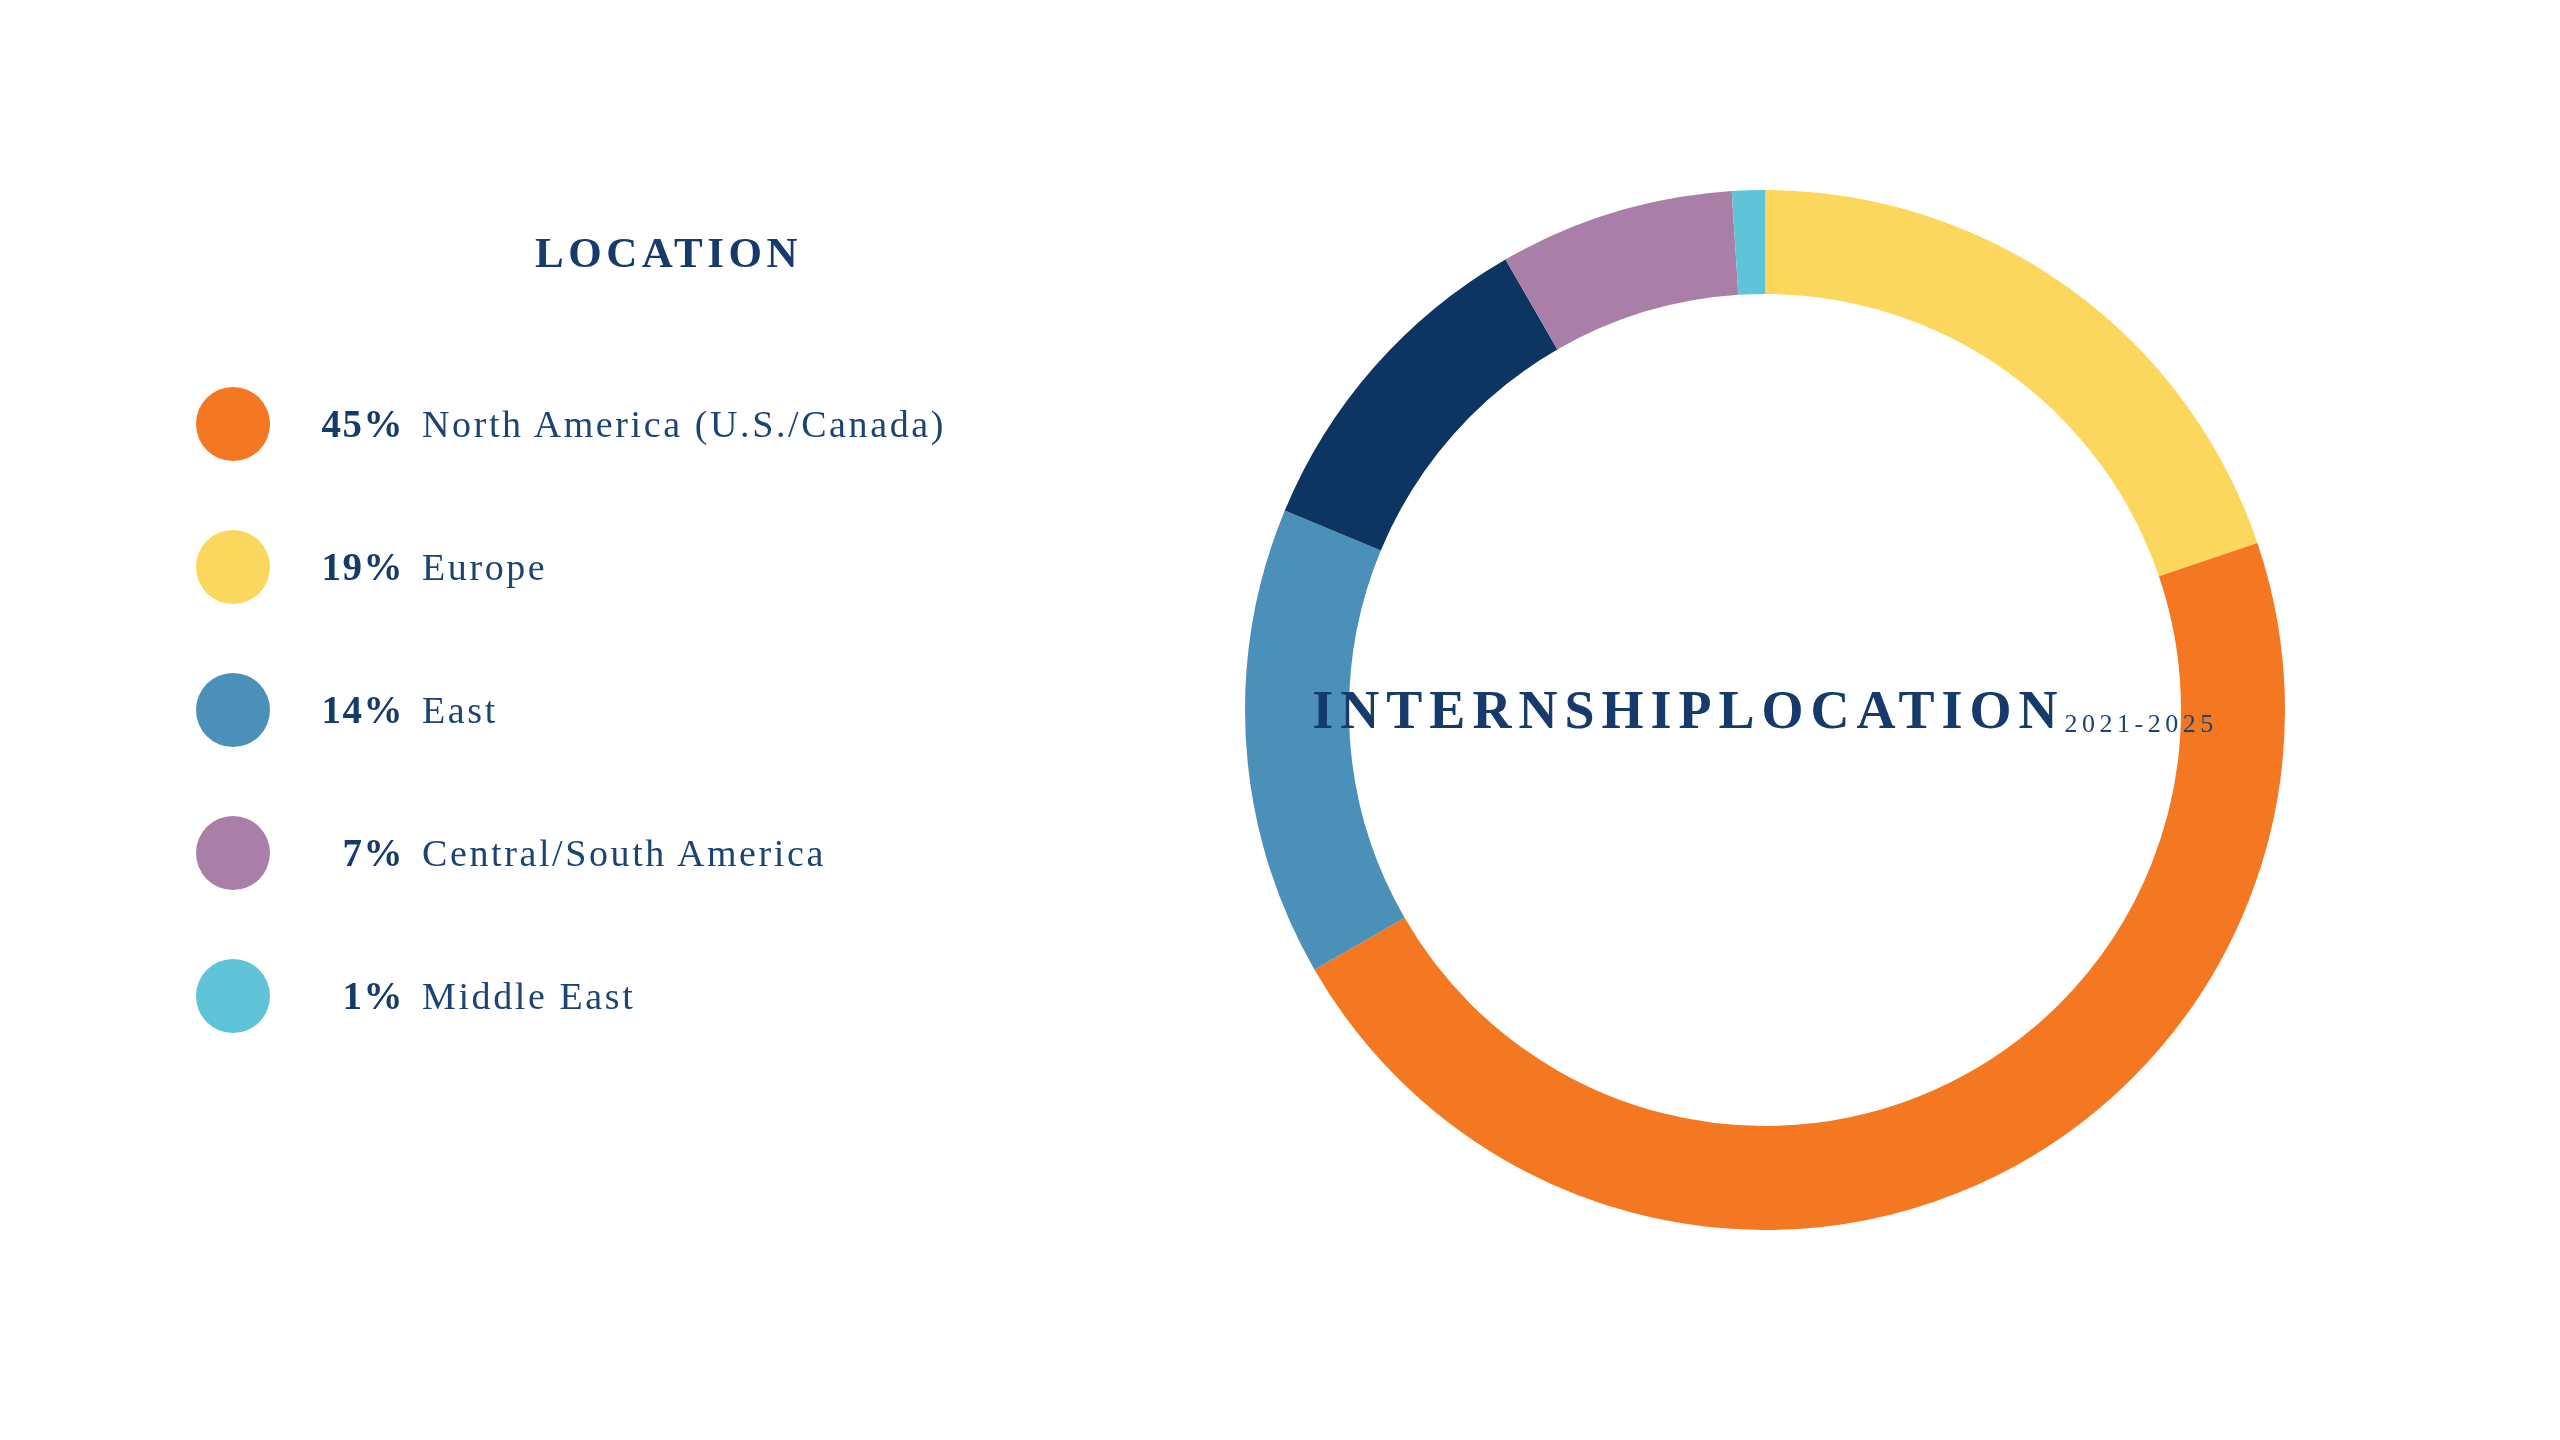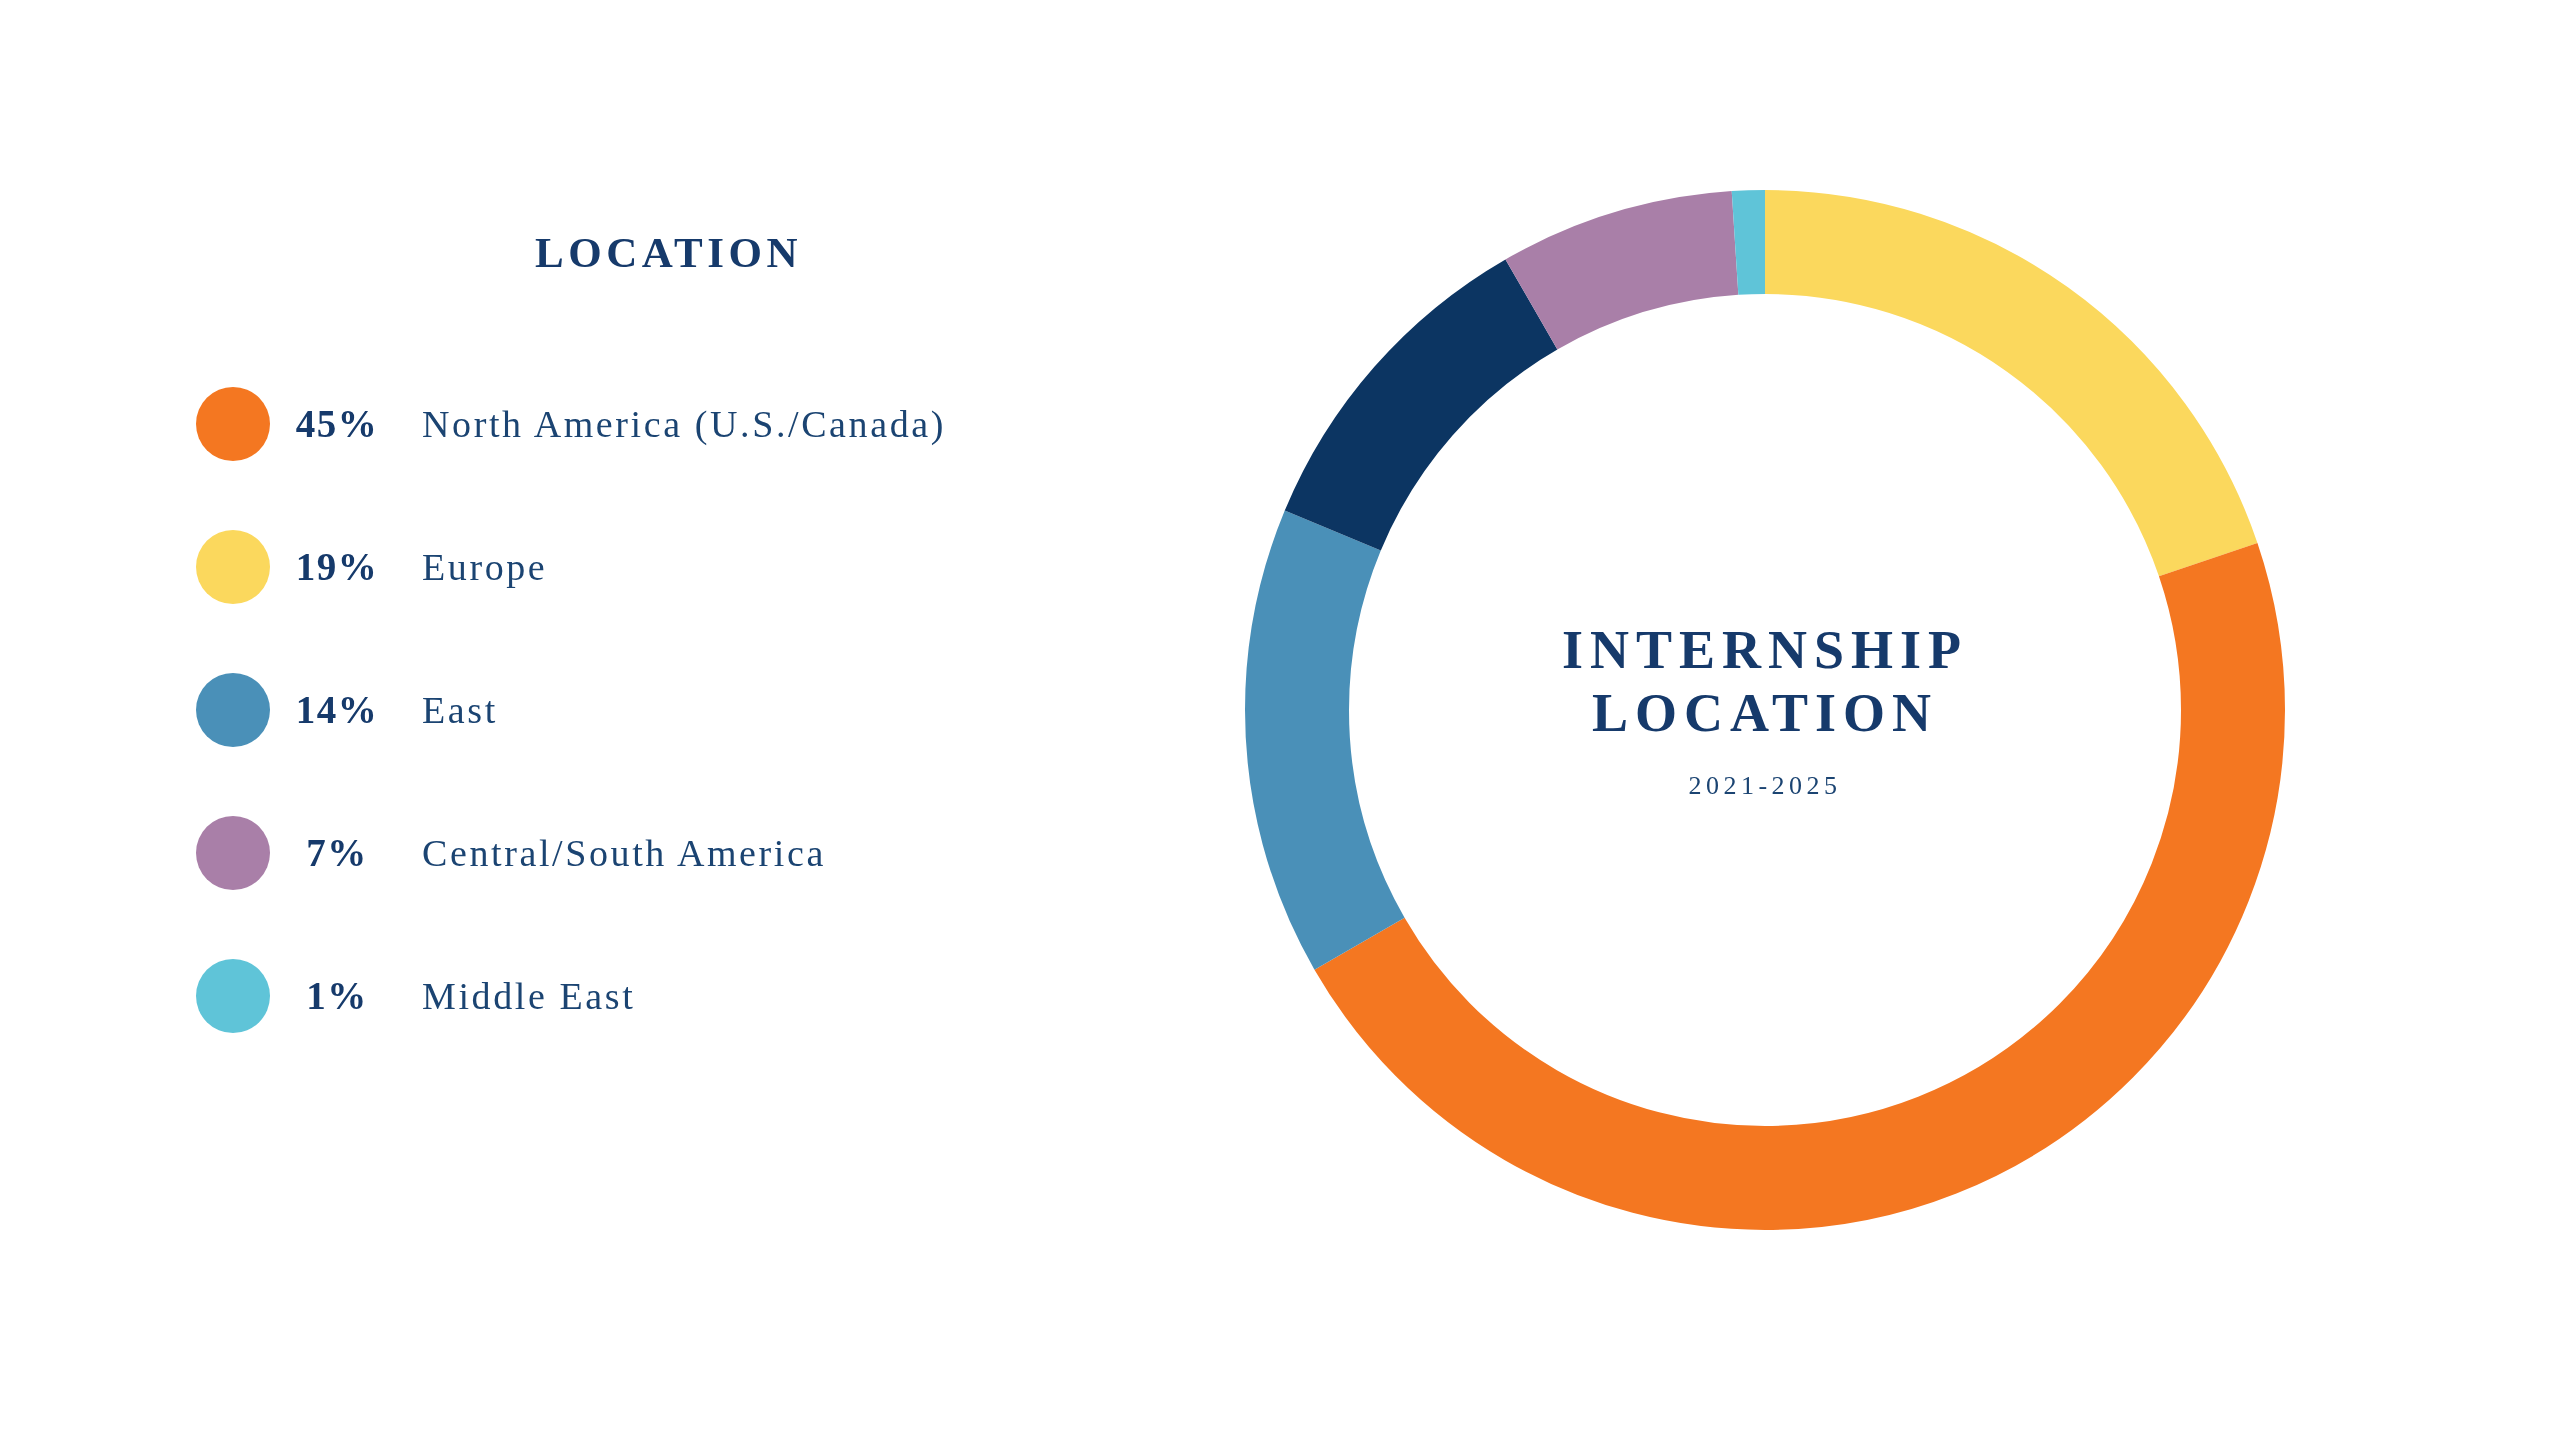--- a/index.html
+++ b/index.html
@@ -59,21 +59,21 @@
 
   .legend-dot {
     width: 74px;
     height: 74px;
     border-radius: 50%;
     flex: 0 0 74px;
   }
 
   .legend-pct {
     width: 152px;
-    text-align: center;
+    text-align: right;
     padding-right: 18px;
     font-size: 39px;
     font-weight: bold;
     letter-spacing: 1.5px;
     color: #163A6B;
     box-sizing: border-box;
   }
 
   .legend-label {
     font-size: 38px;
@@ -97,21 +97,21 @@
     height: 1040px;
   }
 
   .donut-center {
     position: absolute;
     left: 0;
     top: 0;
     width: 1040px;
     height: 1040px;
     display: flex;
-    flex-direction: column;
+    flex-direction: row;
     align-items: center;
     justify-content: center;
     pointer-events: none;
   }
 
   .center-line {
     font-size: 54px;
     font-weight: bold;
     letter-spacing: 7px;
     color: #163A6B;

